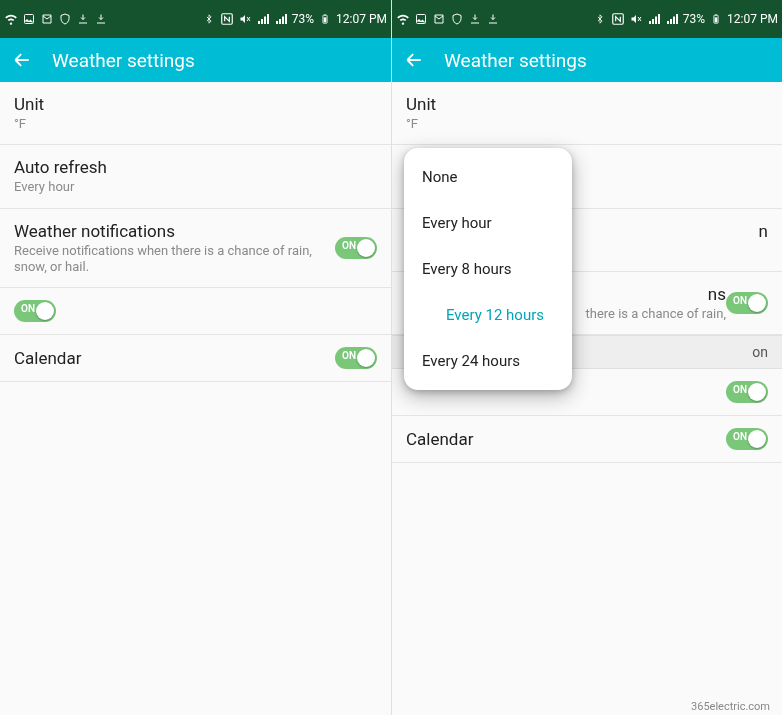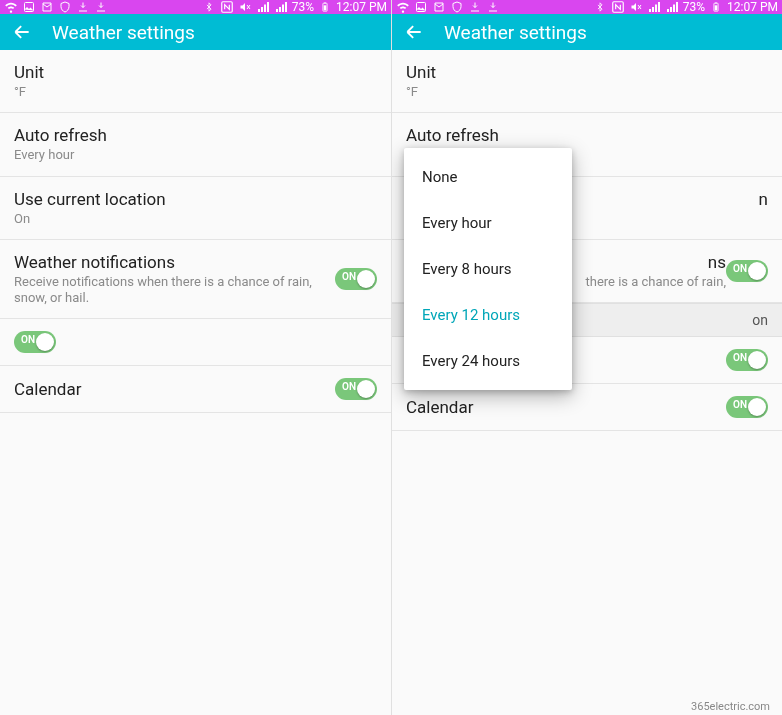--- a/index.html
+++ b/index.html
@@ -22,37 +22,37 @@
     background: #fafafa;
     position: relative;
     display: flex;
     flex-direction: column;
     overflow: hidden;
   }
   .screen + .screen { border-left: 1px solid #e0e0e0; }
 
   
   .status-bar {
-    height: 14px;
-    background: #d946ef;
+    height: 38px;
+    background: #14532d;
     color: #fff;
     display: flex;
     align-items: center;
     font-size: 12px;
     padding: 0 4px;
     gap: 4px;
   }
   .status-bar .spacer { flex: 1; }
   .status-bar .ico { width: 14px; height: 14px; display:inline-flex; align-items:center; justify-content:center; }
   .status-bar svg { display:block; }
   .status-bar .txt { font-size: 12px; }
 
   
   .app-bar {
-    height: 36px;
+    height: 44px;
     background: #00bcd4;
     color: #fff;
     display: flex;
     align-items: center;
     padding: 0 12px;
     gap: 20px;
   }
   .app-bar .back { width: 20px; height: 20px; display:flex; align-items:center; justify-content:center; cursor:pointer; }
   .app-bar .title { font-size: 19px; font-weight: 400; }
 
@@ -96,32 +96,32 @@
     font-size: 10px; font-weight: 600; color: #fff;
   }
 
   
   .popup {
     position: absolute;
     top: 148px;
     left: 12px;
     width: 168px;
     background: #fff;
-    border-radius: 2px;
+    border-radius: 14px;
     box-shadow: 0 6px 20px rgba(0,0,0,.3), 0 2px 6px rgba(0,0,0,.2);
     padding: 6px 0;
     z-index: 10;
   }
   .popup .option {
     padding: 14px 18px;
     font-size: 15px;
     color: #222;
     cursor: pointer;
   }
-  .popup .option.selected { color: #00a6b8; }
+  .popup .option.selected { color: #00a6b8; margin-left: 24px; }
 
   .watermark {
     position: absolute;
     right: 12px;
     bottom: 2px;
     font-size: 11px;
     color: #888;
   }
 </style>
 </head>
@@ -222,26 +222,20 @@
         </div>
       </div>
       <div class="row">
         <div class="textcol">
           <div class="primary">Auto refresh</div>
           <div class="secondary">Every hour</div>
         </div>
       </div>
       <div class="row">
         <div class="textcol">
-          <div class="primary">Use current location</div>
-          <div class="secondary">On</div>
-        </div>
-      </div>
-      <div class="row">
-        <div class="textcol">
           <div class="primary">Weather notifications</div>
           <div class="secondary">Receive notifications when there is a chance of rain, snow, or hail.</div>
         </div>
         <div class="toggle">
           <span class="onlabel">ON</span>
           <span class="knob"></span>
         </div>
       </div>
       <div class="row">
         <div class="toggle">

